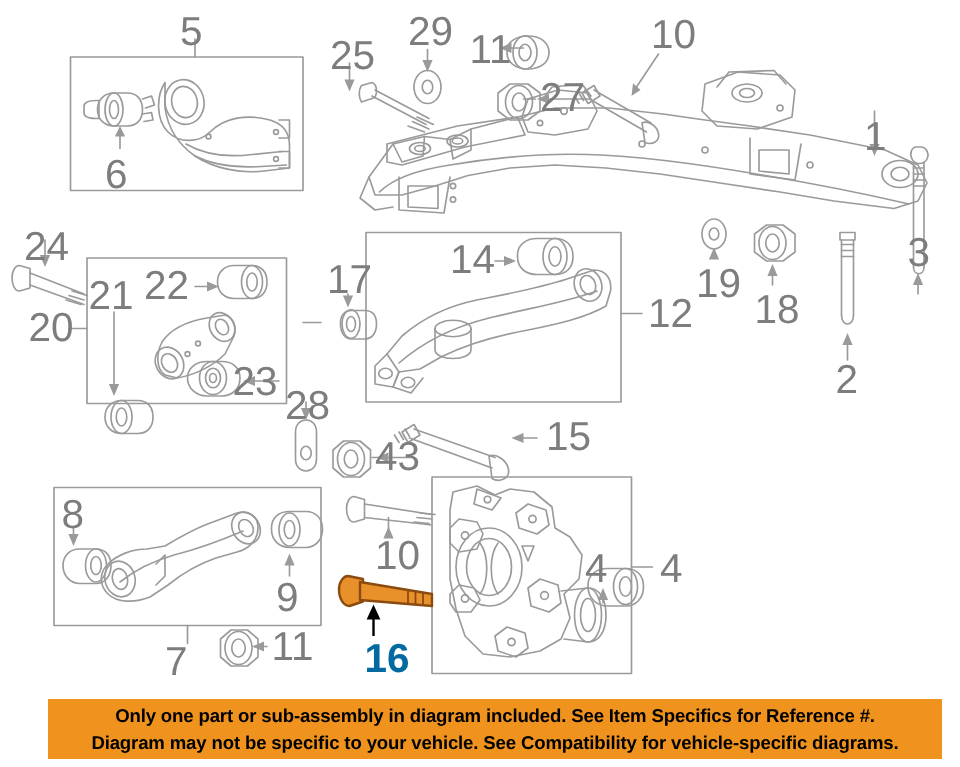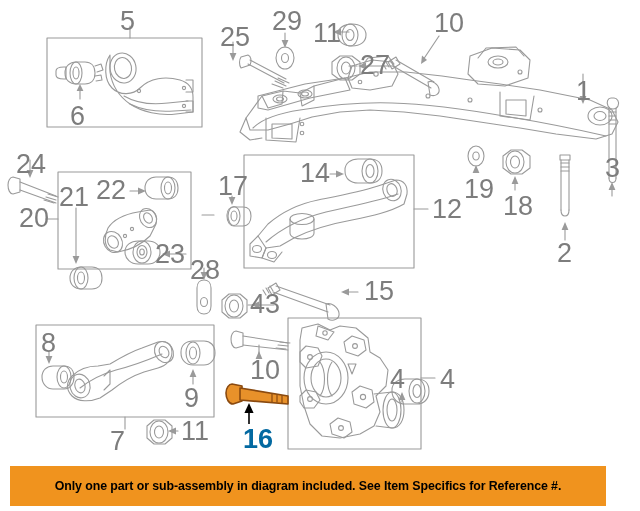--- a/index.html
+++ b/index.html
@@ -1,20 +1,20 @@
 <!DOCTYPE html>
 <html><head>
 <meta charset="utf-8">
 <style>
   html,body{margin:0;padding:0;background:#ffffff;}
   body{width:640px;height:511px;position:relative;overflow:hidden;
        font-family:"Liberation Sans","DejaVu Sans",sans-serif;}
   #stage{position:absolute;left:0;top:0;width:640px;height:511px;}
   svg.layer{position:absolute;left:0;top:0;width:640px;height:511px;}
-  .banner{position:absolute;left:10px;top:466px;width:596px;height:40px;
+  .banner{position:absolute;left:32px;top:466px;width:596px;height:40px;
           background:#F0931E;box-sizing:border-box;
           display:flex;flex-direction:column;align-items:center;justify-content:center;}
   .banner-line{color:#000;font-weight:bold;font-size:12.4px;line-height:18px;
                white-space:nowrap;letter-spacing:-0.1px;}
   .num{position:absolute;color:#7d7d7d;font-size:27px;line-height:27px;
        font-family:"Liberation Sans","DejaVu Sans",sans-serif;
        white-space:nowrap;}
 </style>
 </head>
 <body>
@@ -425,15 +425,16 @@
   <div class="num" style="left:184px;top:385px;">9</div>
   <div class="num" style="left:110px;top:428px;">7</div>
   <div class="num" style="left:181px;top:418px;">11</div>
   <div class="num" style="left:250px;top:357px;">10</div>
   <div class="num" style="left:243px;top:426px;color:#0369a1;font-weight:bold;">16</div>
   <div class="num" style="left:390px;top:366px;">4</div>
   <div class="num" style="left:440px;top:366px;">4</div>
 
   <div class="banner">
     <div class="banner-line">Only one part or sub-assembly in diagram included. See Item Specifics for Reference #.</div>
+    <div class="banner-line">Diagram may not be specific to your vehicle. See Compatibility for vehicle-specific diagrams.</div>
   </div>
 
 </div>
 
 </body></html>

